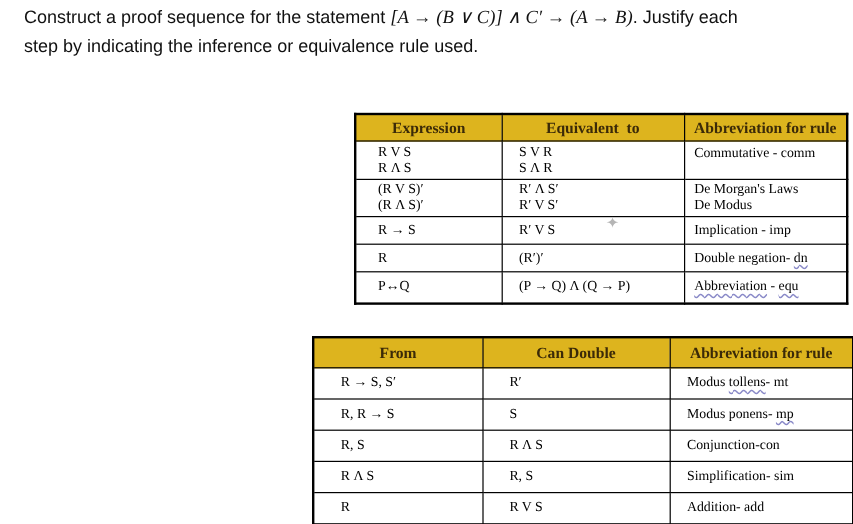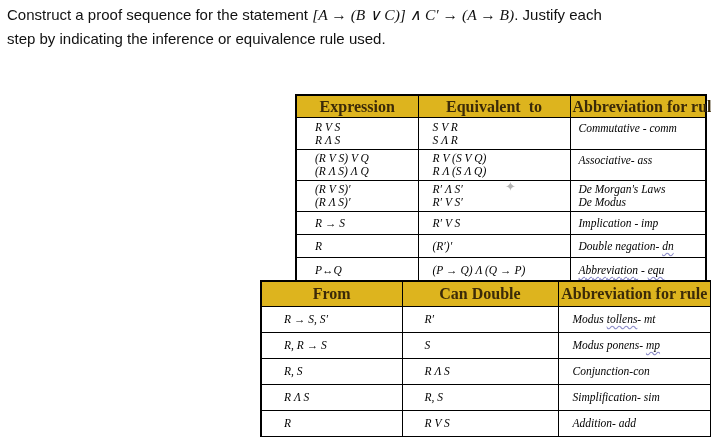--- a/index.html
+++ b/index.html
@@ -1,30 +1,30 @@
 <!DOCTYPE html>
 <html><head>
 <meta charset="utf-8">
 <style>
   html,body{margin:0;padding:0;background:#ffffff;}
   .page{position:relative;width:711px;height:437px;background:#ffffff;overflow:hidden;
         font-family:"Liberation Serif",serif;}
 
   
-  .statement{position:absolute;left:7px;top:3px;width:625px;margin:0;
+  .statement{position:absolute;left:20px;top:3px;width:625px;margin:0;
              font-family:"Liberation Sans",sans-serif;font-size:15px;line-height:24px;color:#111;}
   .statement .math{font-family:"Liberation Serif",serif;font-style:italic;font-size:15.5px;}
 
   
   .tbl{position:absolute;}
   .tbl table{border-collapse:collapse;table-layout:fixed;border:2px solid #000;}
-  .tbl th{background:#ddb41e;color:#3b2a08;font-weight:bold;font-size:16px;
+  .tbl th{background:#ddb41e;color:#3b2a08;font-weight:bold;font-size:13px;
           text-align:center;border:1px solid #000;white-space:pre;padding:0 2px;}
   .tbl td{border:1px solid #000;font-size:11.5px;color:#000;vertical-align:middle;
-          padding:2px 0;line-height:13px;font-style:italic;}
+          padding:2px 0;line-height:13px;}
   .tbl td div{line-height:13px;}
 
   .tbl1{left:295px;top:94px;}
   .tbl1 table{width:410px;}
   .tbl1 th{height:21px;}
   .tbl1 td.c1{padding-left:18px;}
   .tbl1 td.c2{padding-left:14px;margin-top:11px;}
   .tbl1 td.c3{padding-left:8px;}
   .tbl1 tr.rA td{height:25px;}
   .tbl1 tr.rB td{height:24px;}
@@ -73,33 +73,20 @@
           <td class="c1">
             <div>R V S</div>
             <div>R Λ S</div>
           </td>
           <td class="c2">
             <div>S V R</div>
             <div>S Λ R</div>
           </td>
           <td class="c3" style="vertical-align:top;padding-top:4px;">
             <div>Commutative - comm</div>
-          </td>
-        </tr>
-        <tr class="rB">
-          <td class="c1">
-            <div>(R V S) V Q</div>
-            <div>(R Λ S) Λ Q</div>
-          </td>
-          <td class="c2">
-            <div>R V (S V Q)</div>
-            <div>R Λ (S Λ Q)</div>
-          </td>
-          <td class="c3" style="vertical-align:top;padding-top:4px;">
-            <div>Associative- ass</div>
           </td>
         </tr>
         <tr class="rC">
           <td class="c1">
             <div>(R V S)′</div>
             <div>(R Λ S)′</div>
           </td>
           <td class="c2">
             <div>R′ Λ S′</div>
             <div>R′ V S′</div>

